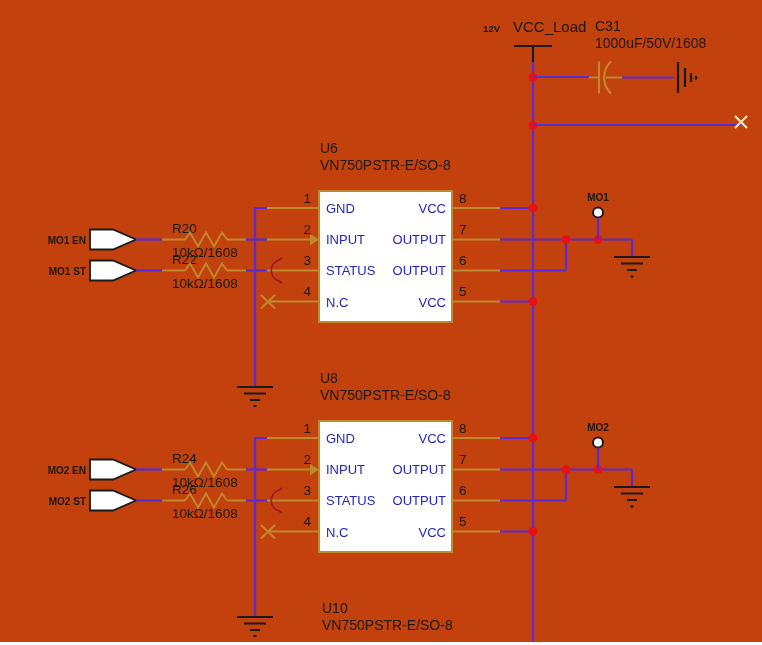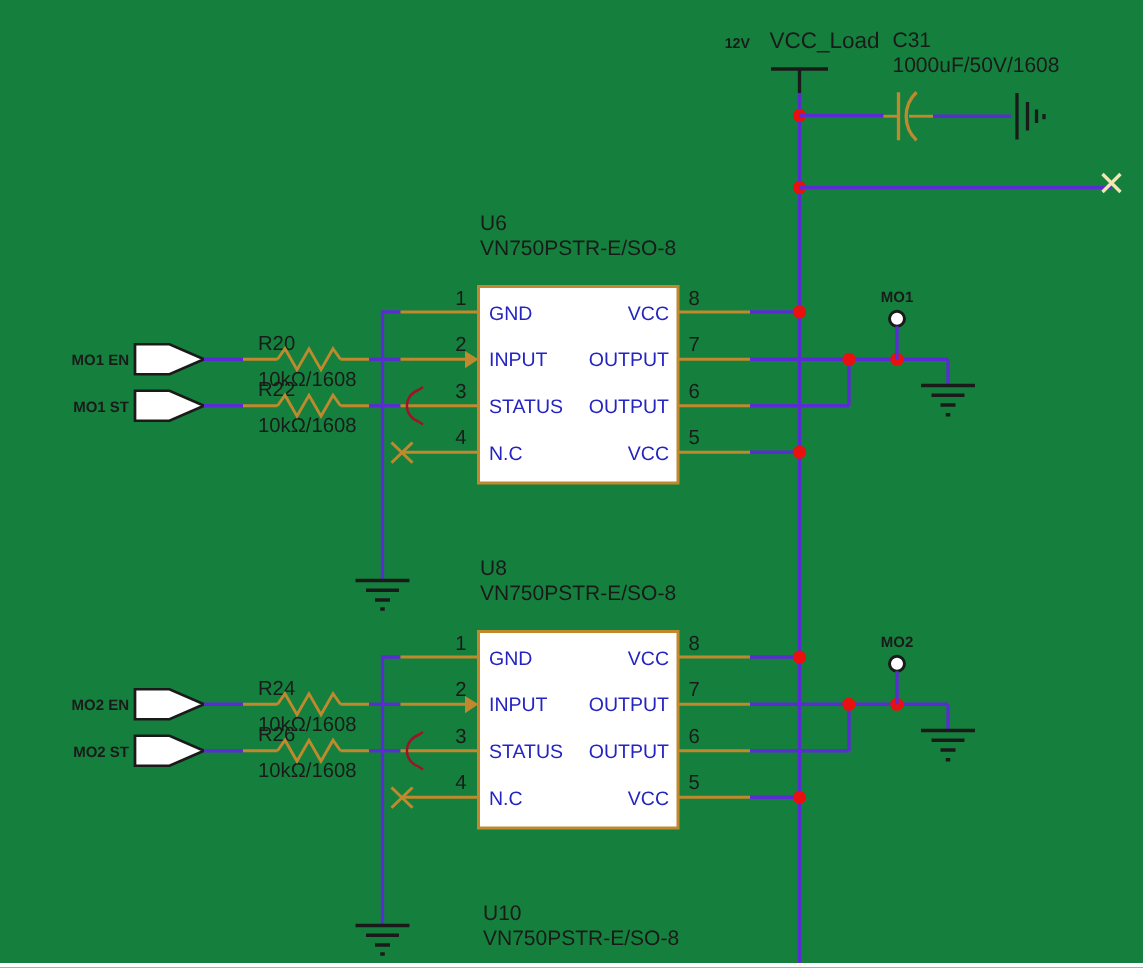--- a/index.html
+++ b/index.html
@@ -1,16 +1,16 @@
 <!DOCTYPE html>
 <html style="--c-wire: #5B2BD4; --c-component: #C0892E; --c-pin-label: #2424C2; --c-text: #1A1A1A; --c-junction: #E91010; --c-status-mark: #A0112A; --c-nc-faint: #F2E7B4;"><head>
 <meta charset="utf-8">
 <style>
   html,body{margin:0;padding:0;background:#fff;}
-  .stage{position:relative;width:762px;height:642px;background:#15803d;overflow:hidden;}
+  .stage{position:relative;width:762px;height:642px;background:#c2410c;overflow:hidden;}
   svg{display:block;}
   
   .w{stroke:var(--c-wire);stroke-width:2.2;fill:none;}
   .p{stroke:var(--c-component);stroke-width:1.9;fill:none;}
   .bl{stroke:var(--c-text);stroke-width:2.2;fill:none;}
   .chip{fill:#ffffff;stroke:var(--c-component);stroke-width:2;}
   .flag{fill:#ffffff;stroke:var(--c-text);stroke-width:1.8;}
   .dot{fill:var(--c-junction);stroke:none;}
   .term{fill:#ffffff;stroke:var(--c-text);stroke-width:2;}
   .ah{fill:var(--c-component);stroke:none;}

